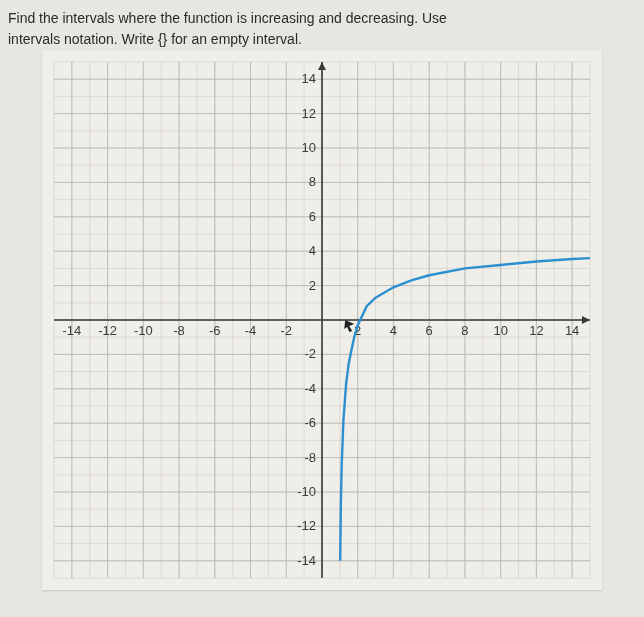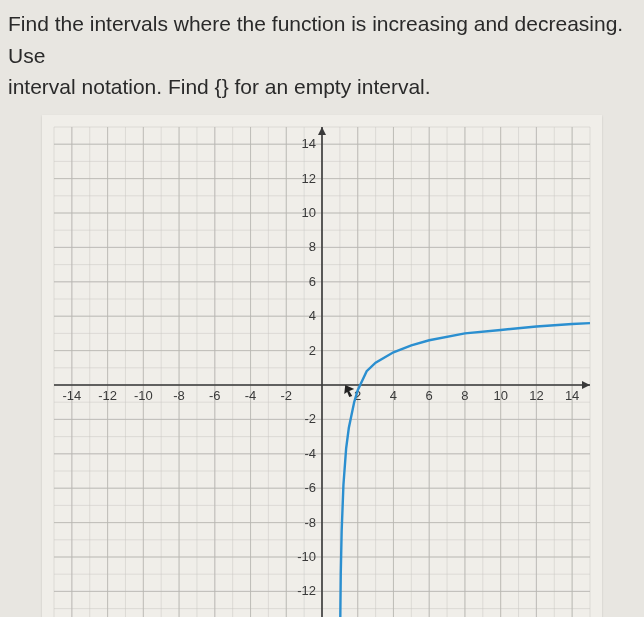--- a/index.html
+++ b/index.html
@@ -4,44 +4,43 @@
 <style>
   body {
     margin: 0;
     padding: 8px;
     font-family: Arial, sans-serif;
     background: #e8e6e1;
     width: 644px;
     box-sizing: border-box;
   }
   .question {
-    font-size: 21px;
+    font-size: 14px;
     color: #2a2a2a;
     line-height: 1.5;
-    margin-bottom: 12px;
   }
   .chart-wrap {
     width: 560px;
     margin: 0 auto;
     background: #f0eee9;
     box-shadow: 0 1px 2px rgba(0,0,0,0.15);
   }
   svg { display:block; }
   .grid-minor { stroke: #c9c7c2; stroke-width: 0.5; }
   .grid-major { stroke: #b8b6b1; stroke-width: 0.8; }
   .axis { stroke: #3a3a3a; stroke-width: 1.6; }
   .tick-label { font: 13px Arial; fill: #3a3a3a; }
   .curve { stroke: #2b8fd0; stroke-width: 2.4; fill: none; }
 </style>
 </head>
 <body>
 
 <div class="question">
   <span>Find the intervals where the function is increasing and decreasing. Use</span><br>
-  <span>interval notation. Find {} for an empty interval.</span>
+  <span>intervals notation. Write {} for an empty interval.</span>
 </div>
 
 <div class="chart-wrap">
   <svg id="chart-svg" width="560" height="540" viewBox="0 0 560 540">
       <line x1="12" y1="12" x2="12" y2="528" class="grid-minor"></line>
       <line x1="29.866666666666667" y1="12" x2="29.866666666666667" y2="528" class="grid-minor"></line>
       <line x1="47.733333333333334" y1="12" x2="47.733333333333334" y2="528" class="grid-minor"></line>
       <line x1="65.6" y1="12" x2="65.6" y2="528" class="grid-minor"></line>
       <line x1="83.46666666666667" y1="12" x2="83.46666666666667" y2="528" class="grid-minor"></line>
       <line x1="101.33333333333333" y1="12" x2="101.33333333333333" y2="528" class="grid-minor"></line>

